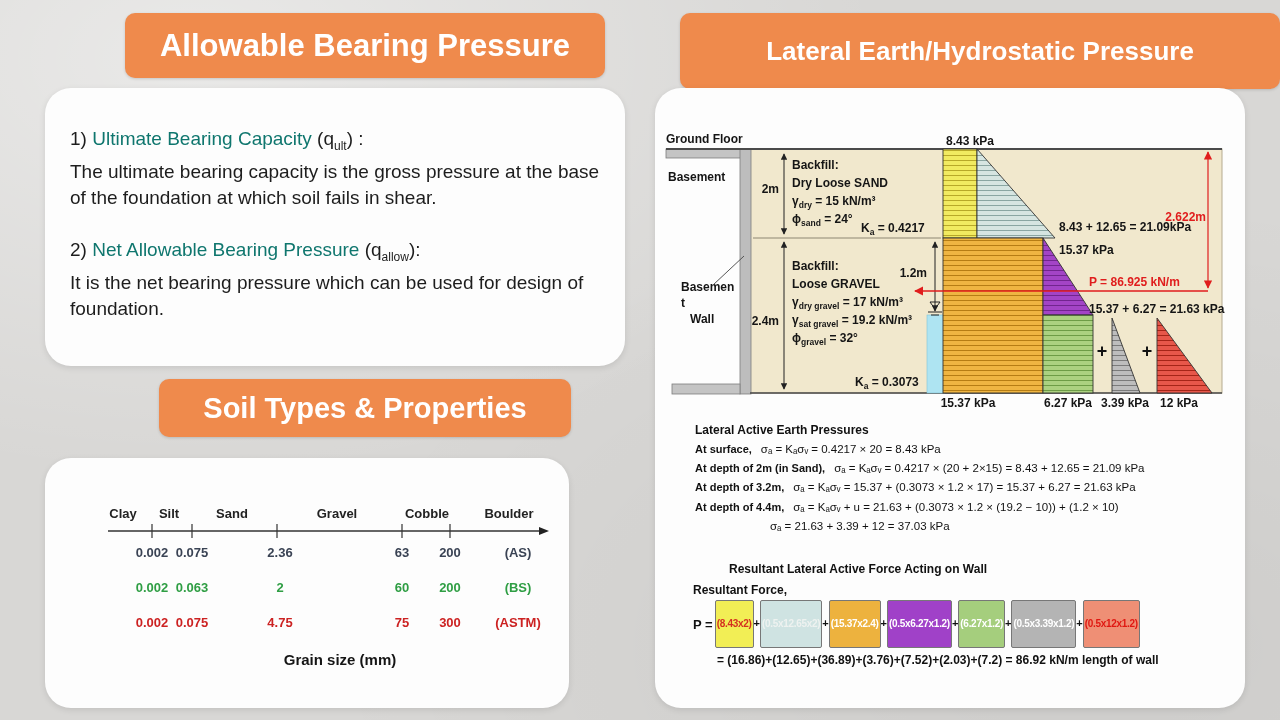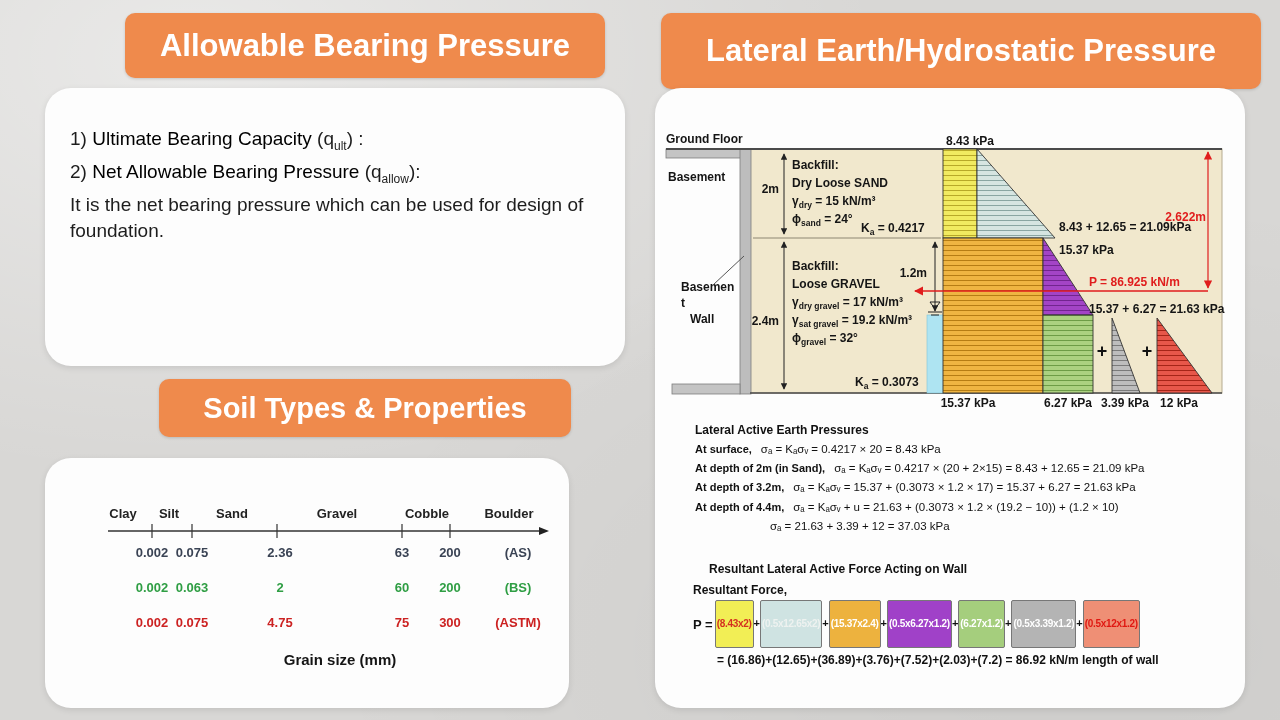--- a/index.html
+++ b/index.html
@@ -10,33 +10,33 @@
       radial-gradient(ellipse at 15% 8%, rgba(255,255,255,0.45), rgba(255,255,255,0) 45%),
       radial-gradient(ellipse at 85% 90%, rgba(0,0,0,0.05), rgba(0,0,0,0) 50%),
       #d8d7d5;
   }
   .banner{
     position:absolute;background:#ef8a4c;border-radius:10px;color:#fff;
     font-weight:bold;display:flex;align-items:center;justify-content:center;
     box-shadow:0 1px 3px rgba(0,0,0,0.15);white-space:nowrap;margin-left:20px;
   }
   #banner-bearing{left:105px;top:13px;width:480px;height:65px;font-size:31px;}
-  #banner-lateral{left:641px;top:13px;width:600px;height:76px;font-size:31px;}
+  #banner-lateral{left:660px;top:13px;width:600px;height:76px;font-size:26px;}
   #banner-soil{left:139px;top:379px;width:412px;height:58px;font-size:29px;}
   .card{
     position:absolute;background:#fdfdfd;border-radius:26px;
     box-shadow:0 2px 6px rgba(0,0,0,0.10);
   }
   #card-bearing{left:45px;top:88px;width:580px;height:278px;}
   #card-soil{left:45px;top:458px;width:524px;height:250px;}
   #card-lateral{left:655px;top:88px;width:590px;height:620px;}
 
   
   #card-bearing .inner{padding:38px 20px 0 25px;font-size:19px;line-height:26px;color:#1d1d1d;}
-  .red-t{color:#000000;}
+  .red-t{color:#0f766e;}
   #card-bearing sub{font-size:12px;}
   .b-body{margin:0 0 26px 0;}
   .b-head{margin:0;}
 
   
   #grain-svg{position:absolute;left:0;top:0;}
   .cat{font-weight:bold;font-size:13px;fill:#222;text-anchor:middle;}
   .tickline{stroke:#333;stroke-width:1.2;}
   .val{font-weight:bold;font-size:13px;text-anchor:middle;}
   .gtitle{font-weight:bold;font-size:15px;fill:#151515;text-anchor:middle;}
@@ -51,21 +51,21 @@
 
   
   #calc-block{position:absolute;left:40px;top:333px;width:545px;color:#111;}
   .calc-title{font-weight:bold;font-size:12px;line-height:18px;}
   .calc-line{line-height:18.2px;white-space:nowrap;}
   .calc-prefix{font-weight:bold;font-size:11px;margin-right:9px;text-align:center;}
   .calc-eq{font-size:11.5px;}
 
   
   #resultant-block{position:absolute;left:38px;top:474px;width:548px;color:#111;}
-  .res-title{font-weight:bold;font-size:12px;margin-left:16px;}
+  .res-title{font-weight:bold;font-size:12px;margin-left:36px;}
   .res-sub{font-weight:bold;font-size:12px;margin-top:7px;}
   .p-line{margin-top:3px;white-space:nowrap;display:flex;align-items:center;}
   .p-label{font-weight:bold;font-size:13px;margin-right:2px;}
   .term{
     font-weight:bold;font-size:10px;letter-spacing:-0.3px;
     border:1px solid #777;border-radius:2px;padding:16px 1px;line-height:14px;display:inline-block;
   }
   .plus-sep{font-weight:bold;font-size:11px;margin:0;}
   .res-total{font-weight:bold;font-size:12px;margin-top:5px;margin-left:24px;white-space:nowrap;}
 </style>
@@ -78,20 +78,21 @@
 <div class="banner" id="banner-lateral">
   <span>Lateral Earth/Hydrostatic Pressure</span>
 </div>
 <div class="banner" id="banner-soil">
   <span>Soil Types &amp; Properties</span>
 </div>
 
 <div class="card" id="card-bearing">
   <div class="inner">
     <p class="b-head"><span>1) </span><span class="red-t">Ultimate Bearing Capacity</span><span> (q</span><sub>ult</sub><span>) :</span></p>
+    <p class="b-body">The ultimate bearing capacity is the gross pressure at the base of the foundation at which soil fails in shear.</p>
     <p class="b-head"><span> 2)  </span><span class="red-t">Net Allowable Bearing Pressure</span><span> (q</span><sub>allow</sub><span>):</span></p>
     <p class="b-body">It  is the net bearing pressure which can be used for design of foundation.</p>
   </div>
 </div>
 
 <div class="card" id="card-soil">
   <svg id="grain-svg" width="580" height="250" viewBox="0 0 580 250">
     <line x1="63" y1="73" x2="494" y2="73" stroke="#333" stroke-width="1.5"></line>
     <polygon points="494,69 504,73 494,77" fill="#222"></polygon>
     <g id="chart-dyn">

